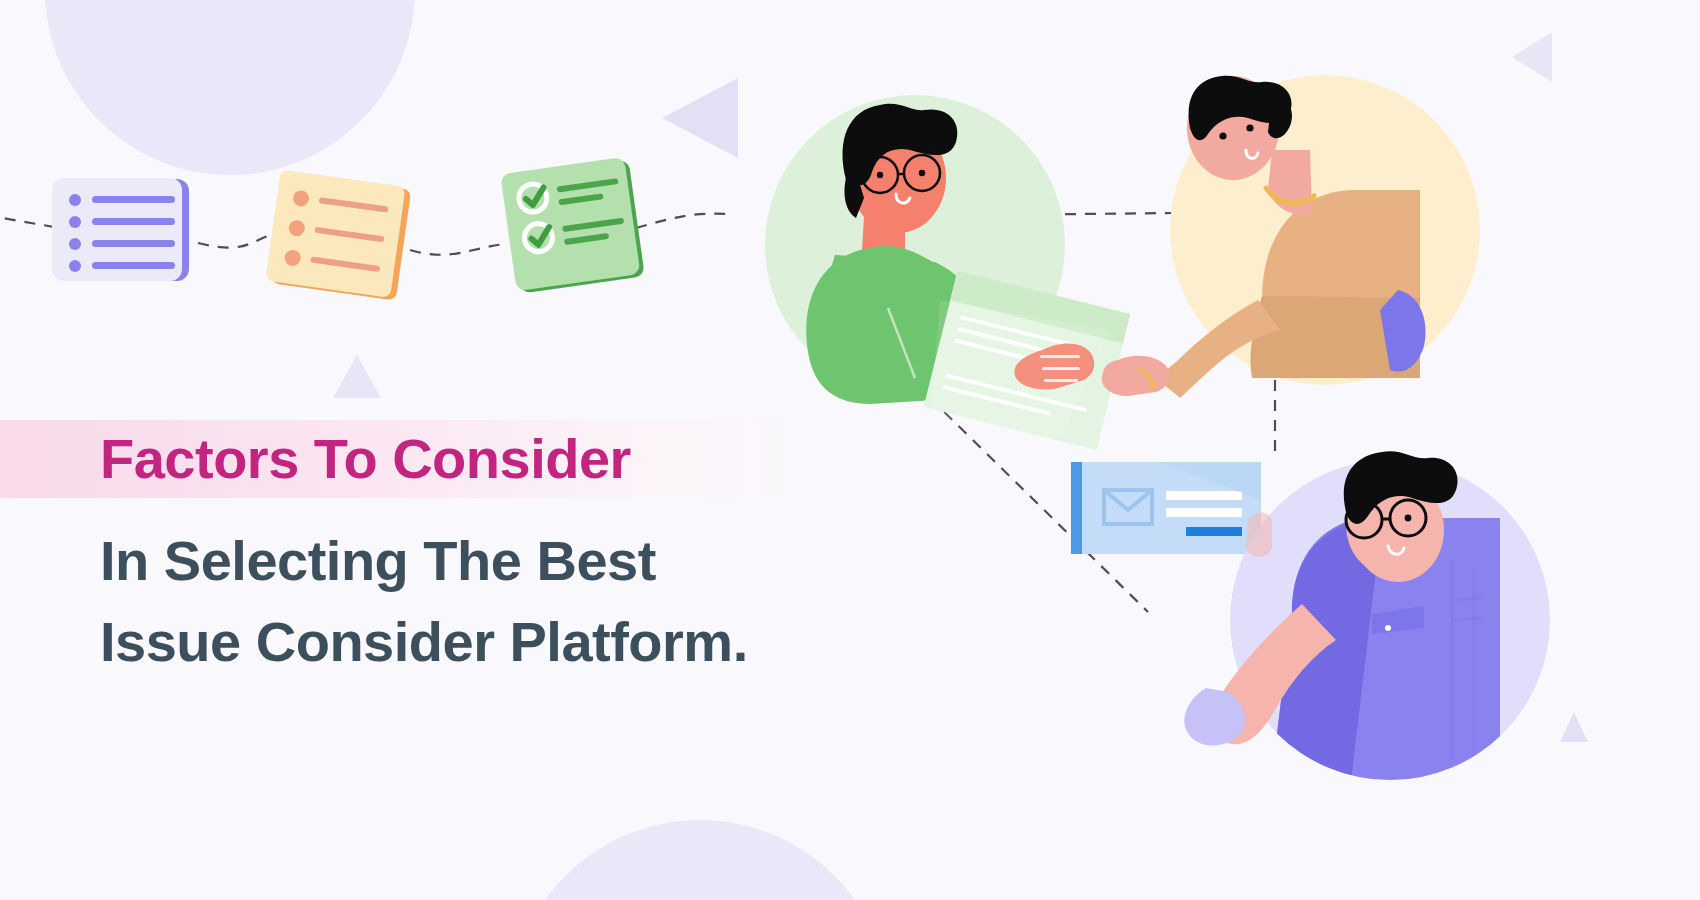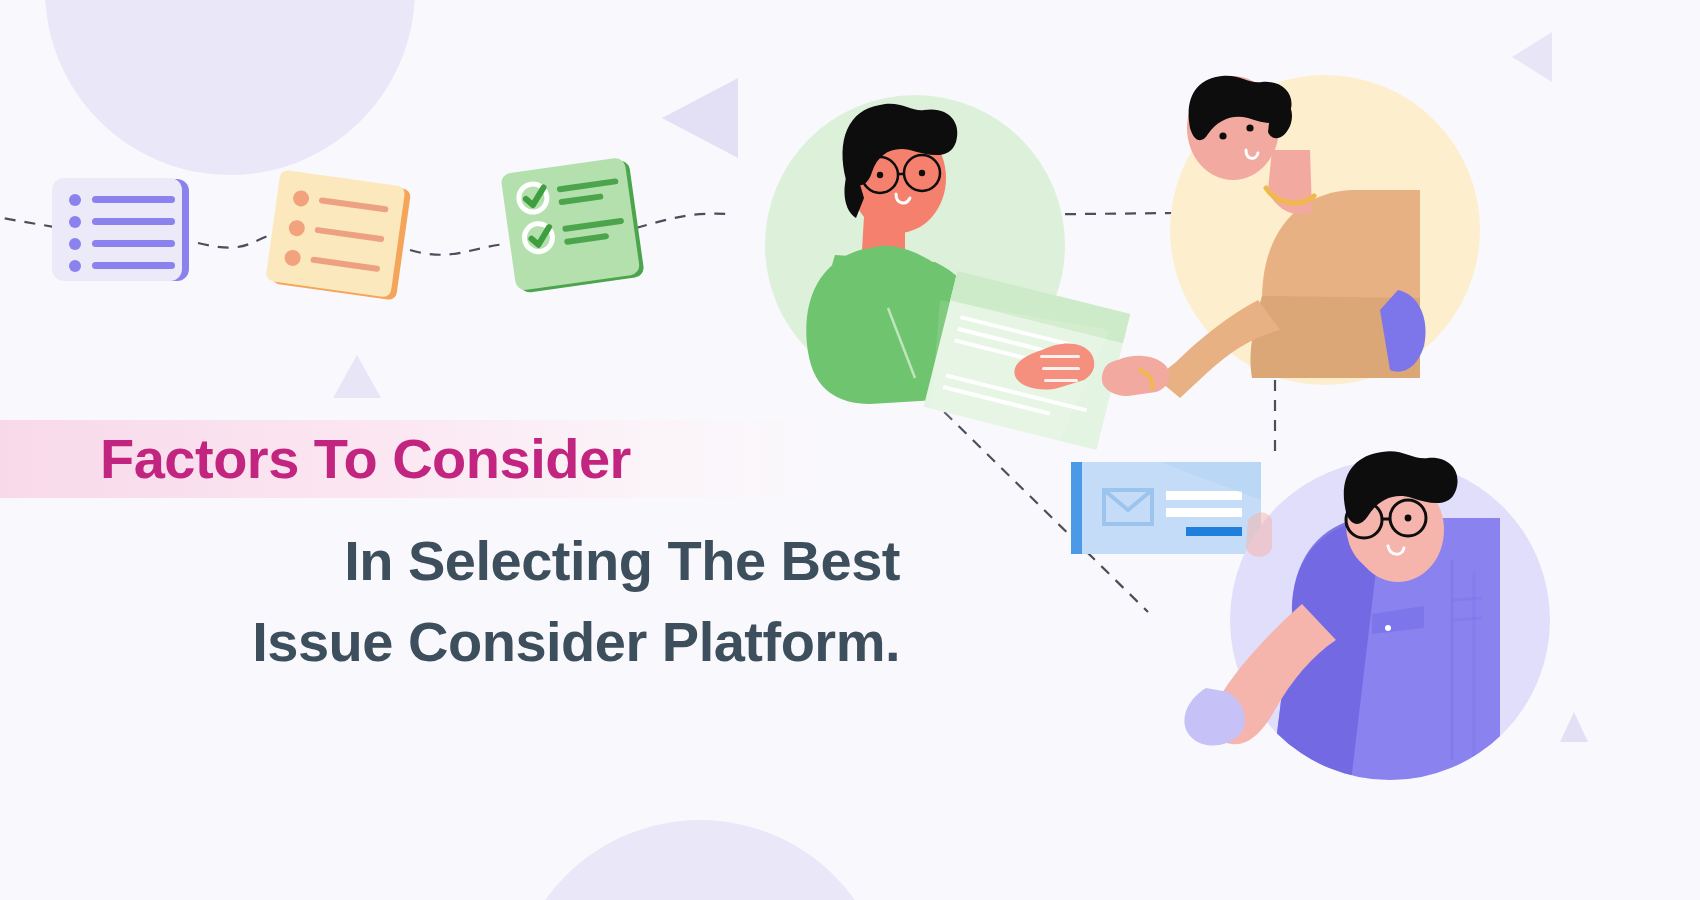--- a/index.html
+++ b/index.html
@@ -44,21 +44,20 @@
     padding-left:100px;
     padding-top:22px;
   }
   .hl-line {
     font-size:56px;
     font-weight:bold;
     letter-spacing:-0.5px;
     color:#3d4f5c;
     line-height:1.45;
     white-space:nowrap;
-    text-align:right;
   }
 </style>
 </head>
 <body>
 
 <div id="banner">
 
   <svg id="art" viewBox="0 0 1700 900">
     <defs>
       <clipPath id="frame">

